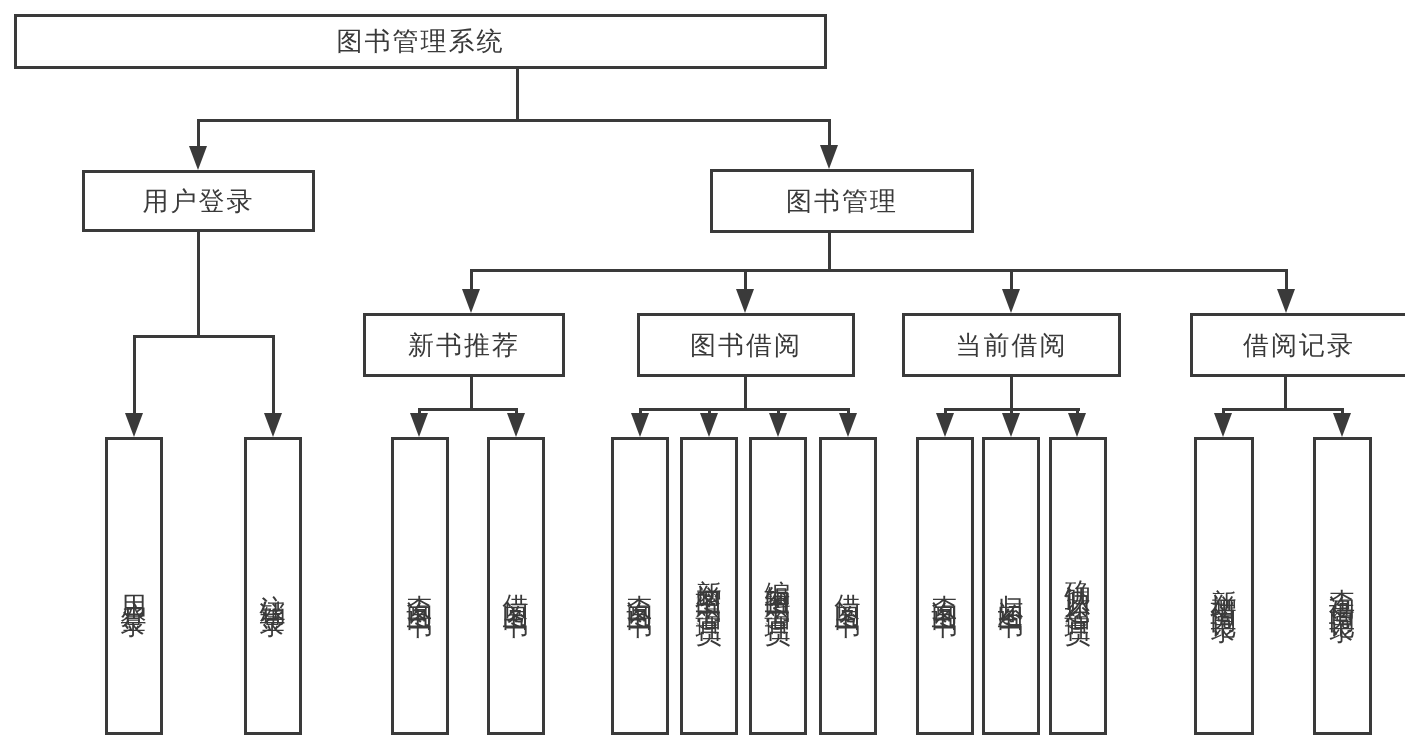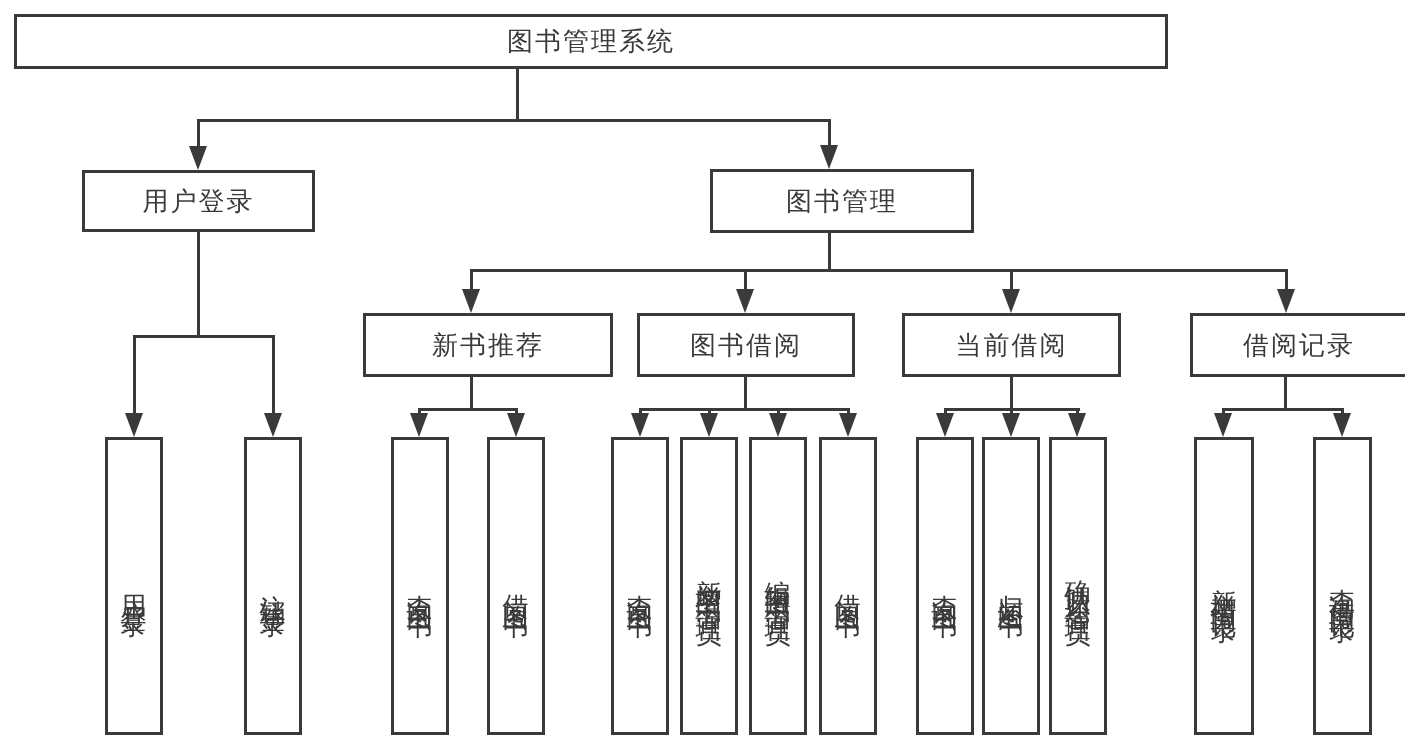--- a/index.html
+++ b/index.html
@@ -129,32 +129,32 @@
   <div class="vline" style="left:1076px; top:408px; height:9px;"></div>
   <div class="arrow" style="left:1068px; top:413px;"></div>
 
   <div class="vline" style="left:1284px; top:377px; height:34px;"></div>
   <div class="hline" style="left:1222px; top:408px; width:122px;"></div>
   <div class="vline" style="left:1222px; top:408px; height:9px;"></div>
   <div class="arrow" style="left:1214px; top:413px;"></div>
   <div class="vline" style="left:1341px; top:408px; height:9px;"></div>
   <div class="arrow" style="left:1333px; top:413px;"></div>
 
-  <div class="box" style="left:14px; top:14px; width:1154px; height:55px;">
+  <div class="box" style="left:14px; top:14px; width:813px; height:55px;">
     <span class="hlabel">图书管理系统</span>
   </div>
 
   <div class="box" style="left:82px; top:170px; width:233px; height:62px;">
     <span class="hlabel">用户登录</span>
   </div>
   <div class="box" style="left:710px; top:169px; width:264px; height:64px;">
     <span class="hlabel">图书管理</span>
   </div>
 
-  <div class="box" style="left:363px; top:313px; width:250px; height:64px;">
+  <div class="box" style="left:363px; top:313px; width:202px; height:64px;">
     <span class="hlabel">新书推荐</span>
   </div>
   <div class="box" style="left:637px; top:313px; width:218px; height:64px;">
     <span class="hlabel">图书借阅</span>
   </div>
   <div class="box" style="left:902px; top:313px; width:219px; height:64px;">
     <span class="hlabel">当前借阅</span>
   </div>
   <div class="box" style="left:1190px; top:313px; width:218px; height:64px;">
     <span class="hlabel">借阅记录</span>

